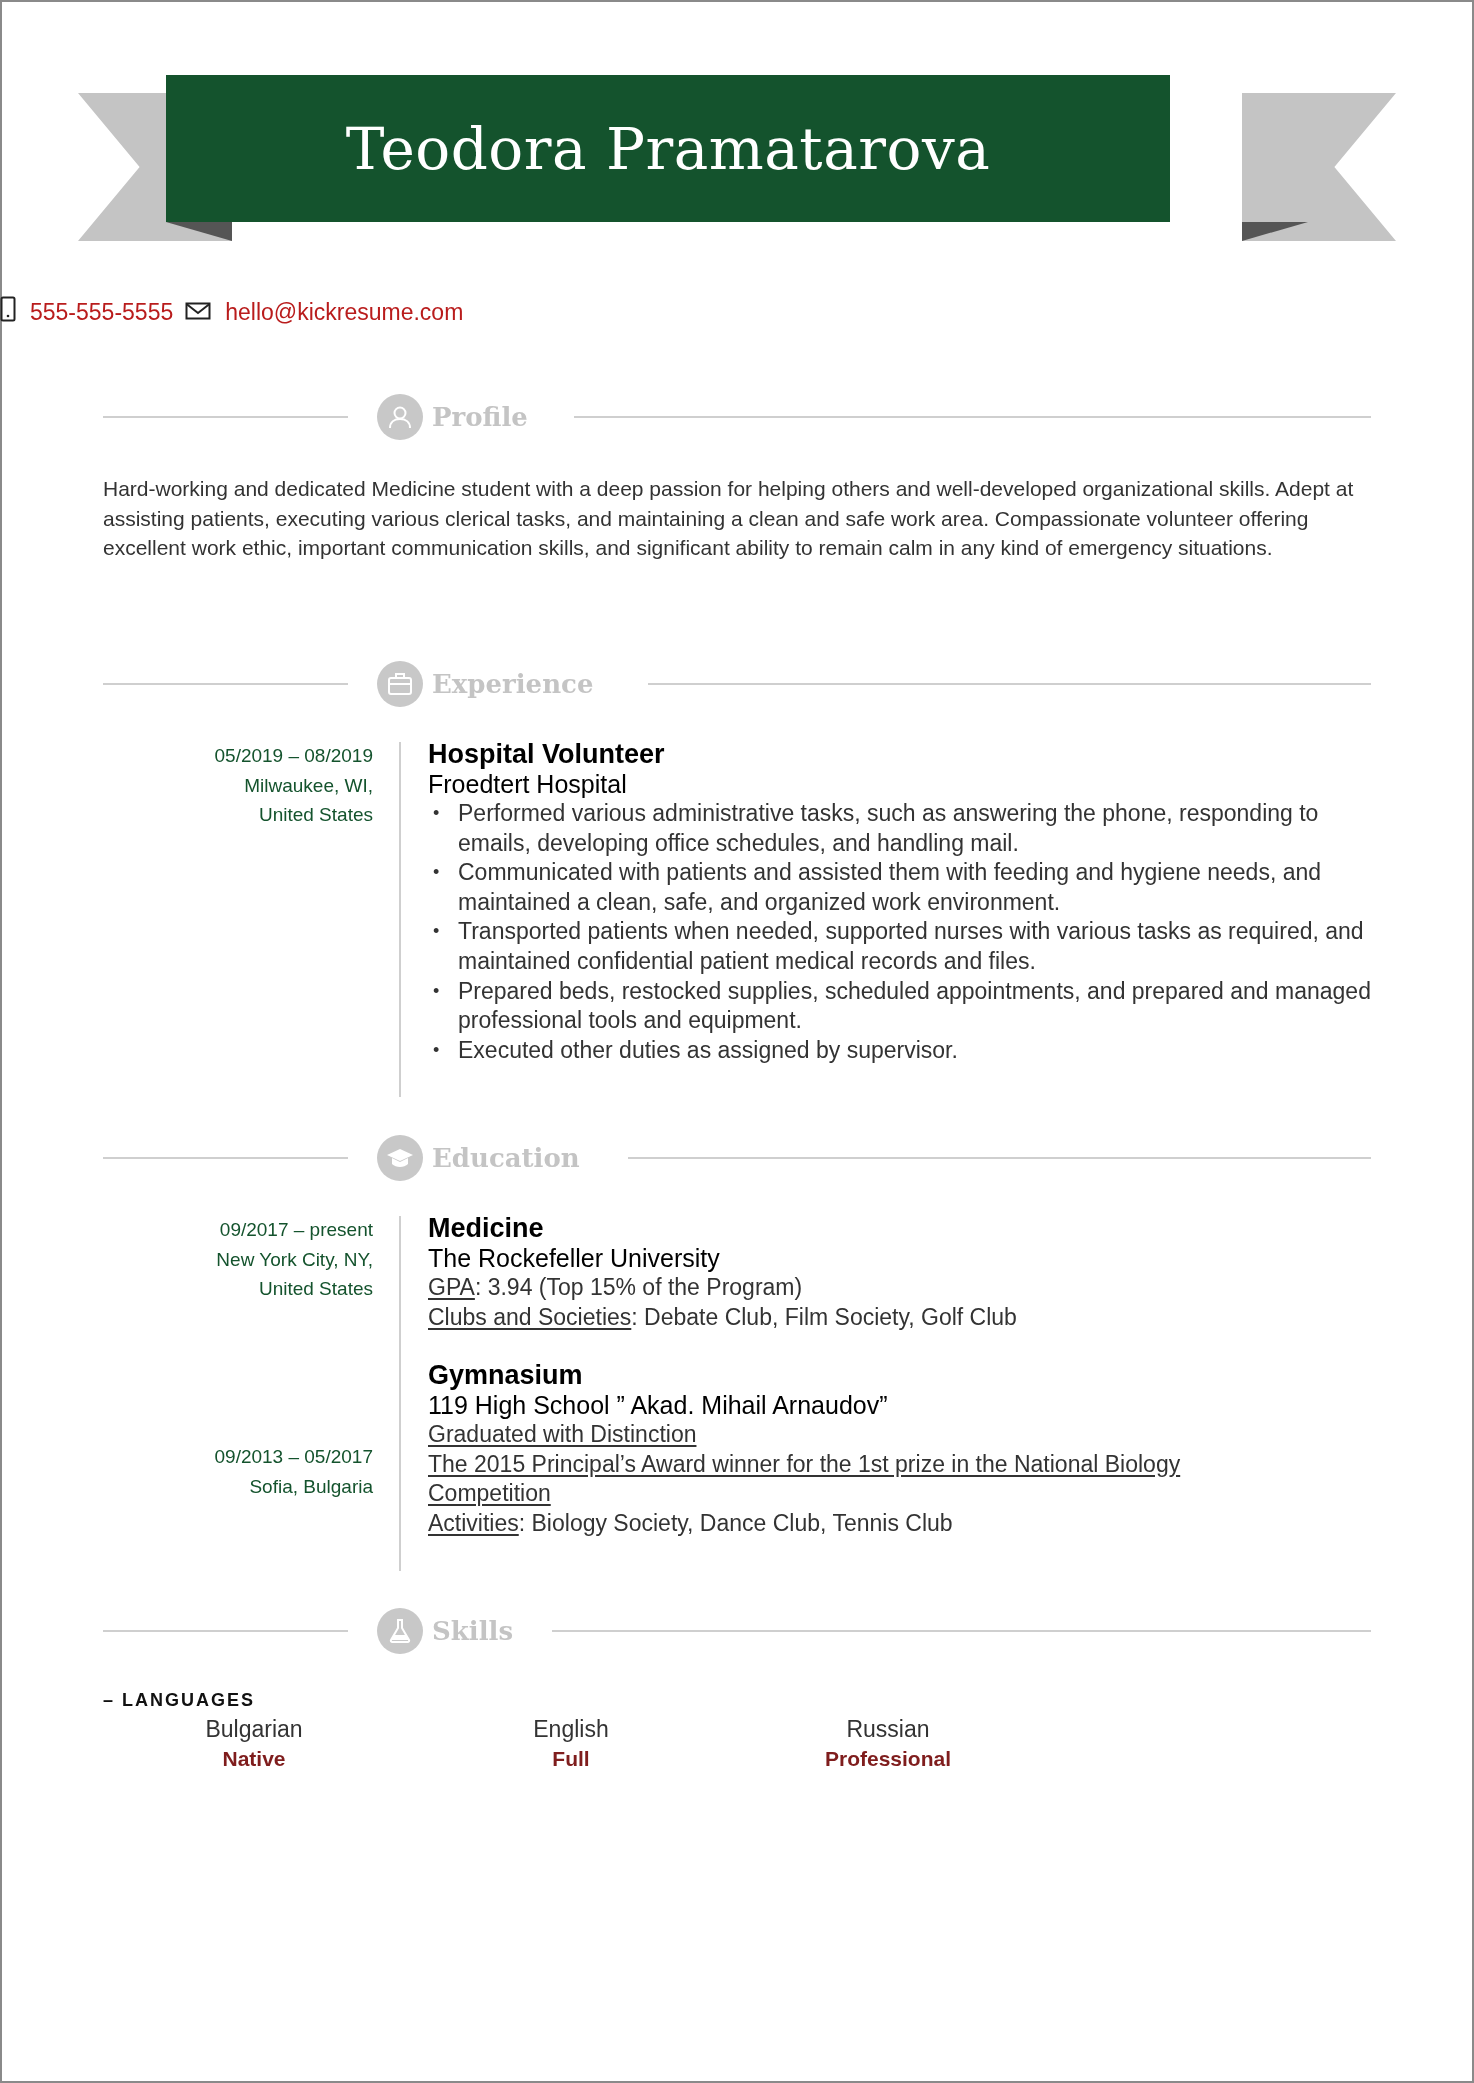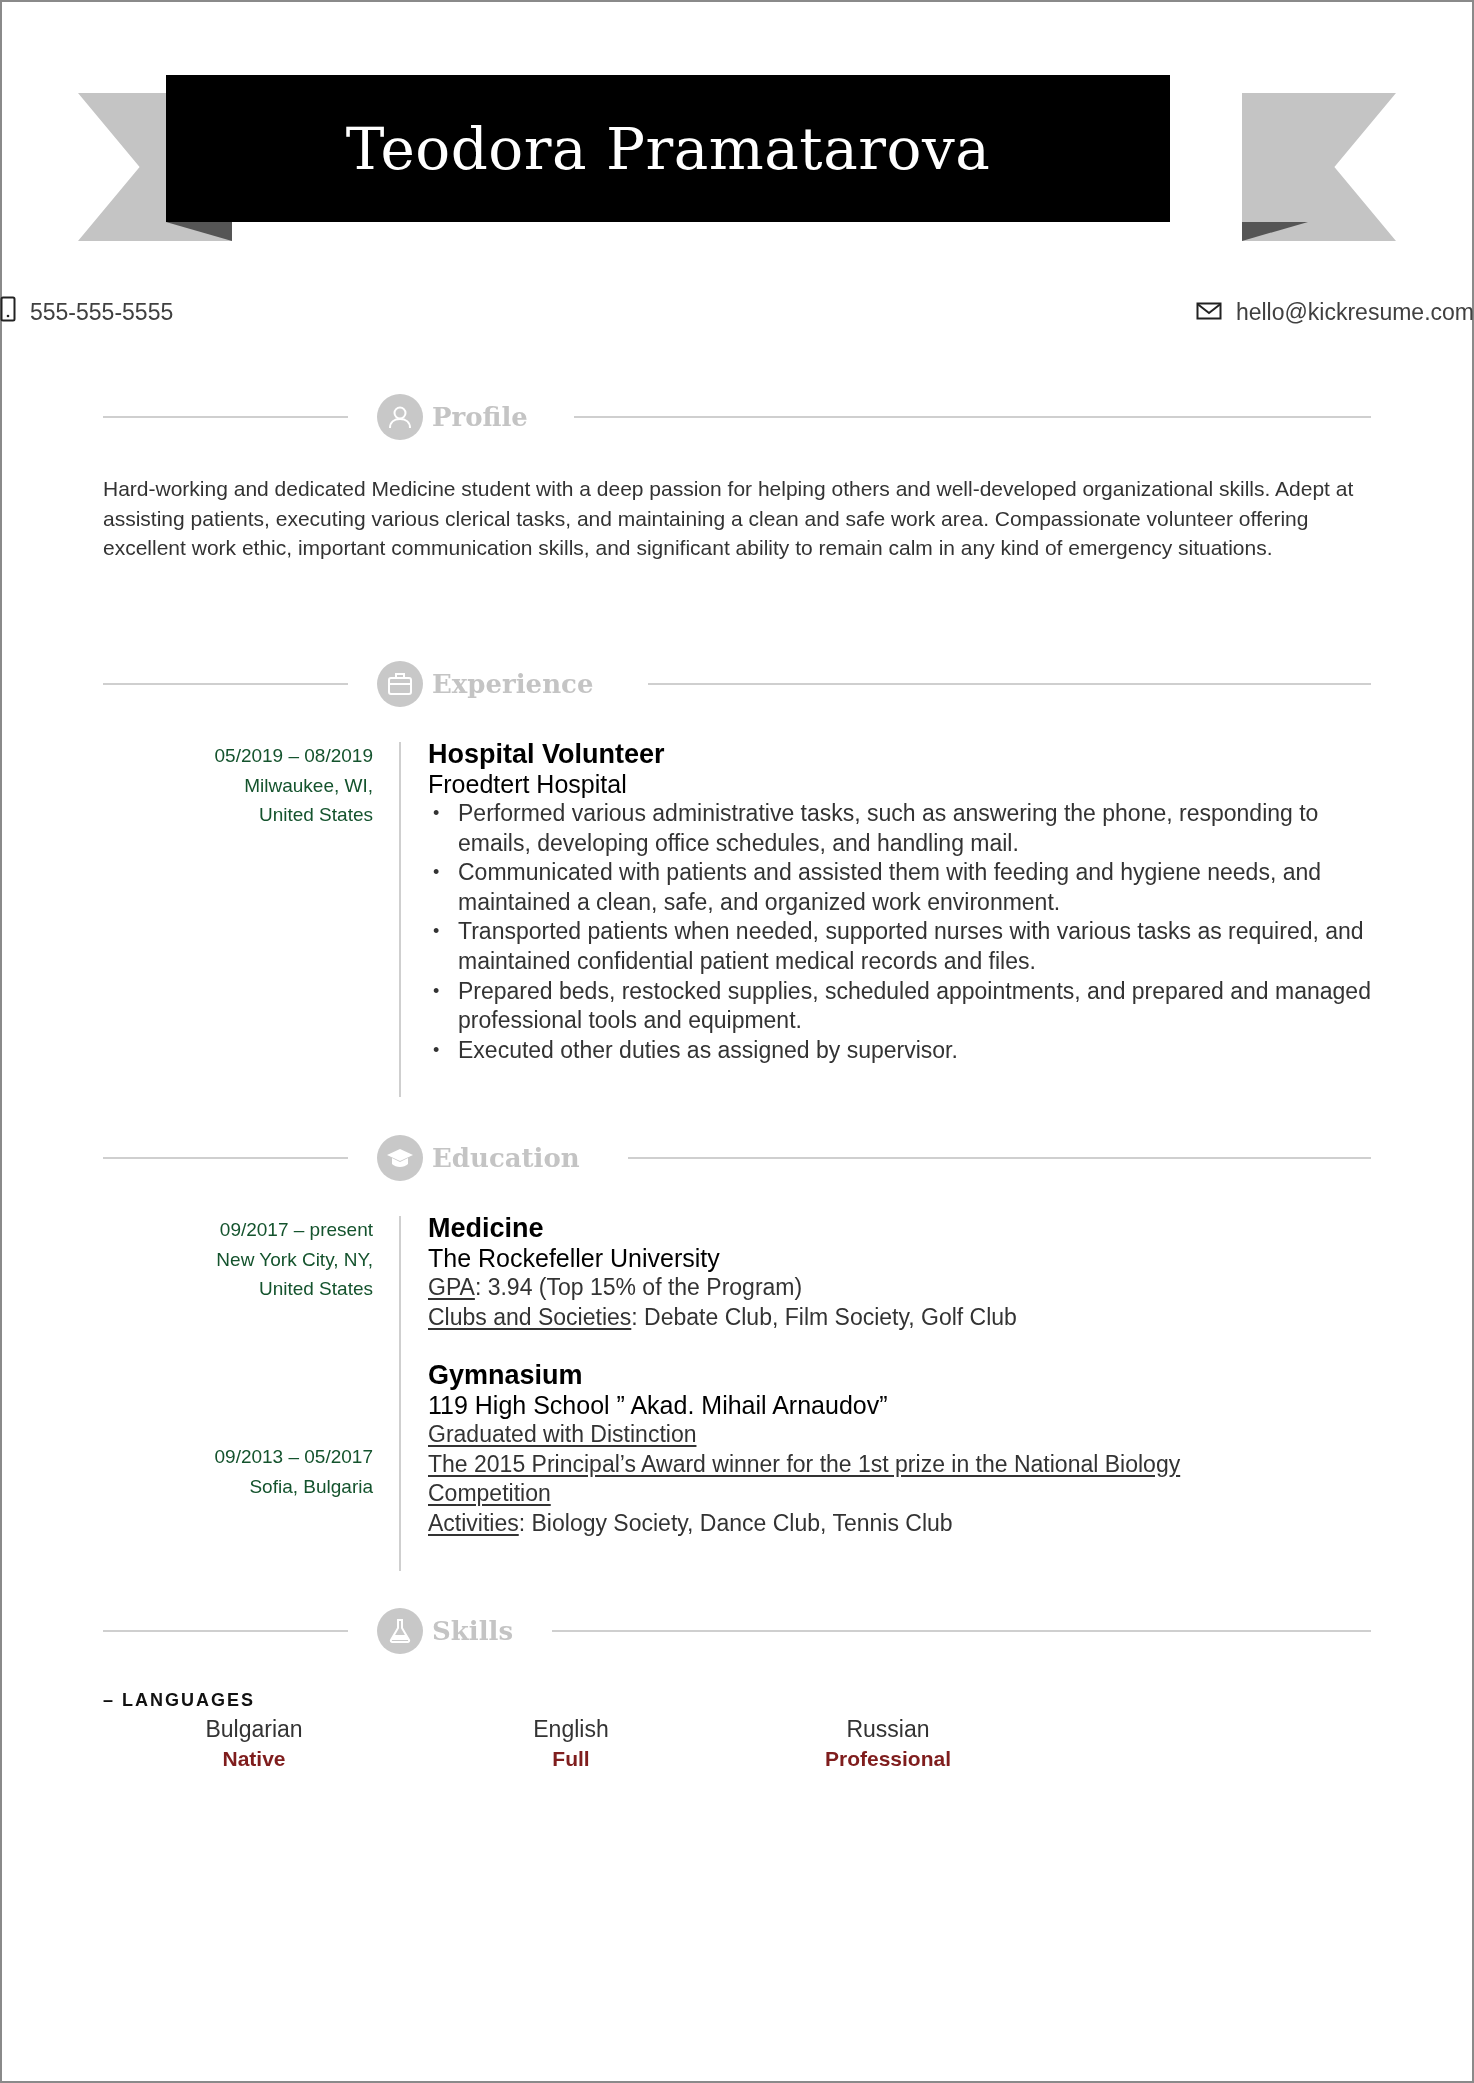--- a/index.html
+++ b/index.html
@@ -30,32 +30,32 @@
       background: #555555;
       clip-path: polygon(0 0, 100% 0, 100% 100%);
     }
     .ribbon-fold-right {
       position: absolute; left: 1242px; top: 222px; width: 66px; height: 19px;
       background: #555555;
       clip-path: polygon(0 0, 100% 0, 0 100%);
     }
     .ribbon-main {
       position: absolute; left: 166px; top: 75px; width: 1004px; height: 147px;
-      background: #000000;
+      background: #14532d;
       display: flex; align-items: center; justify-content: center;
     }
     .ribbon-name {
       font-family: "DejaVu Serif", "Liberation Serif", serif;
       font-size: 58px; color: #ffffff; letter-spacing: 0.5px; font-weight: normal;
     }
     
     .contact {
       position: absolute; left: 0; top: 296px; width: 1474px; height: 32px;
-      display: flex; justify-content: space-between; align-items: center; gap: 12px;
-      font-size: 23px; color: #404040;
+      display: flex; justify-content: flex-start; align-items: center; gap: 12px;
+      font-size: 23px; color: #b91c1c;
     }
     .contact-item { display: flex; align-items: center; gap: 14px; }
     .contact-icon { display: inline-block; }
     
     .section-header {
       position: absolute; left: 103px; width: 1268px; height: 50px;
     }
     .section-line {
       position: absolute; top: 24px; height: 2px; background: #cfcfcf;
     }

